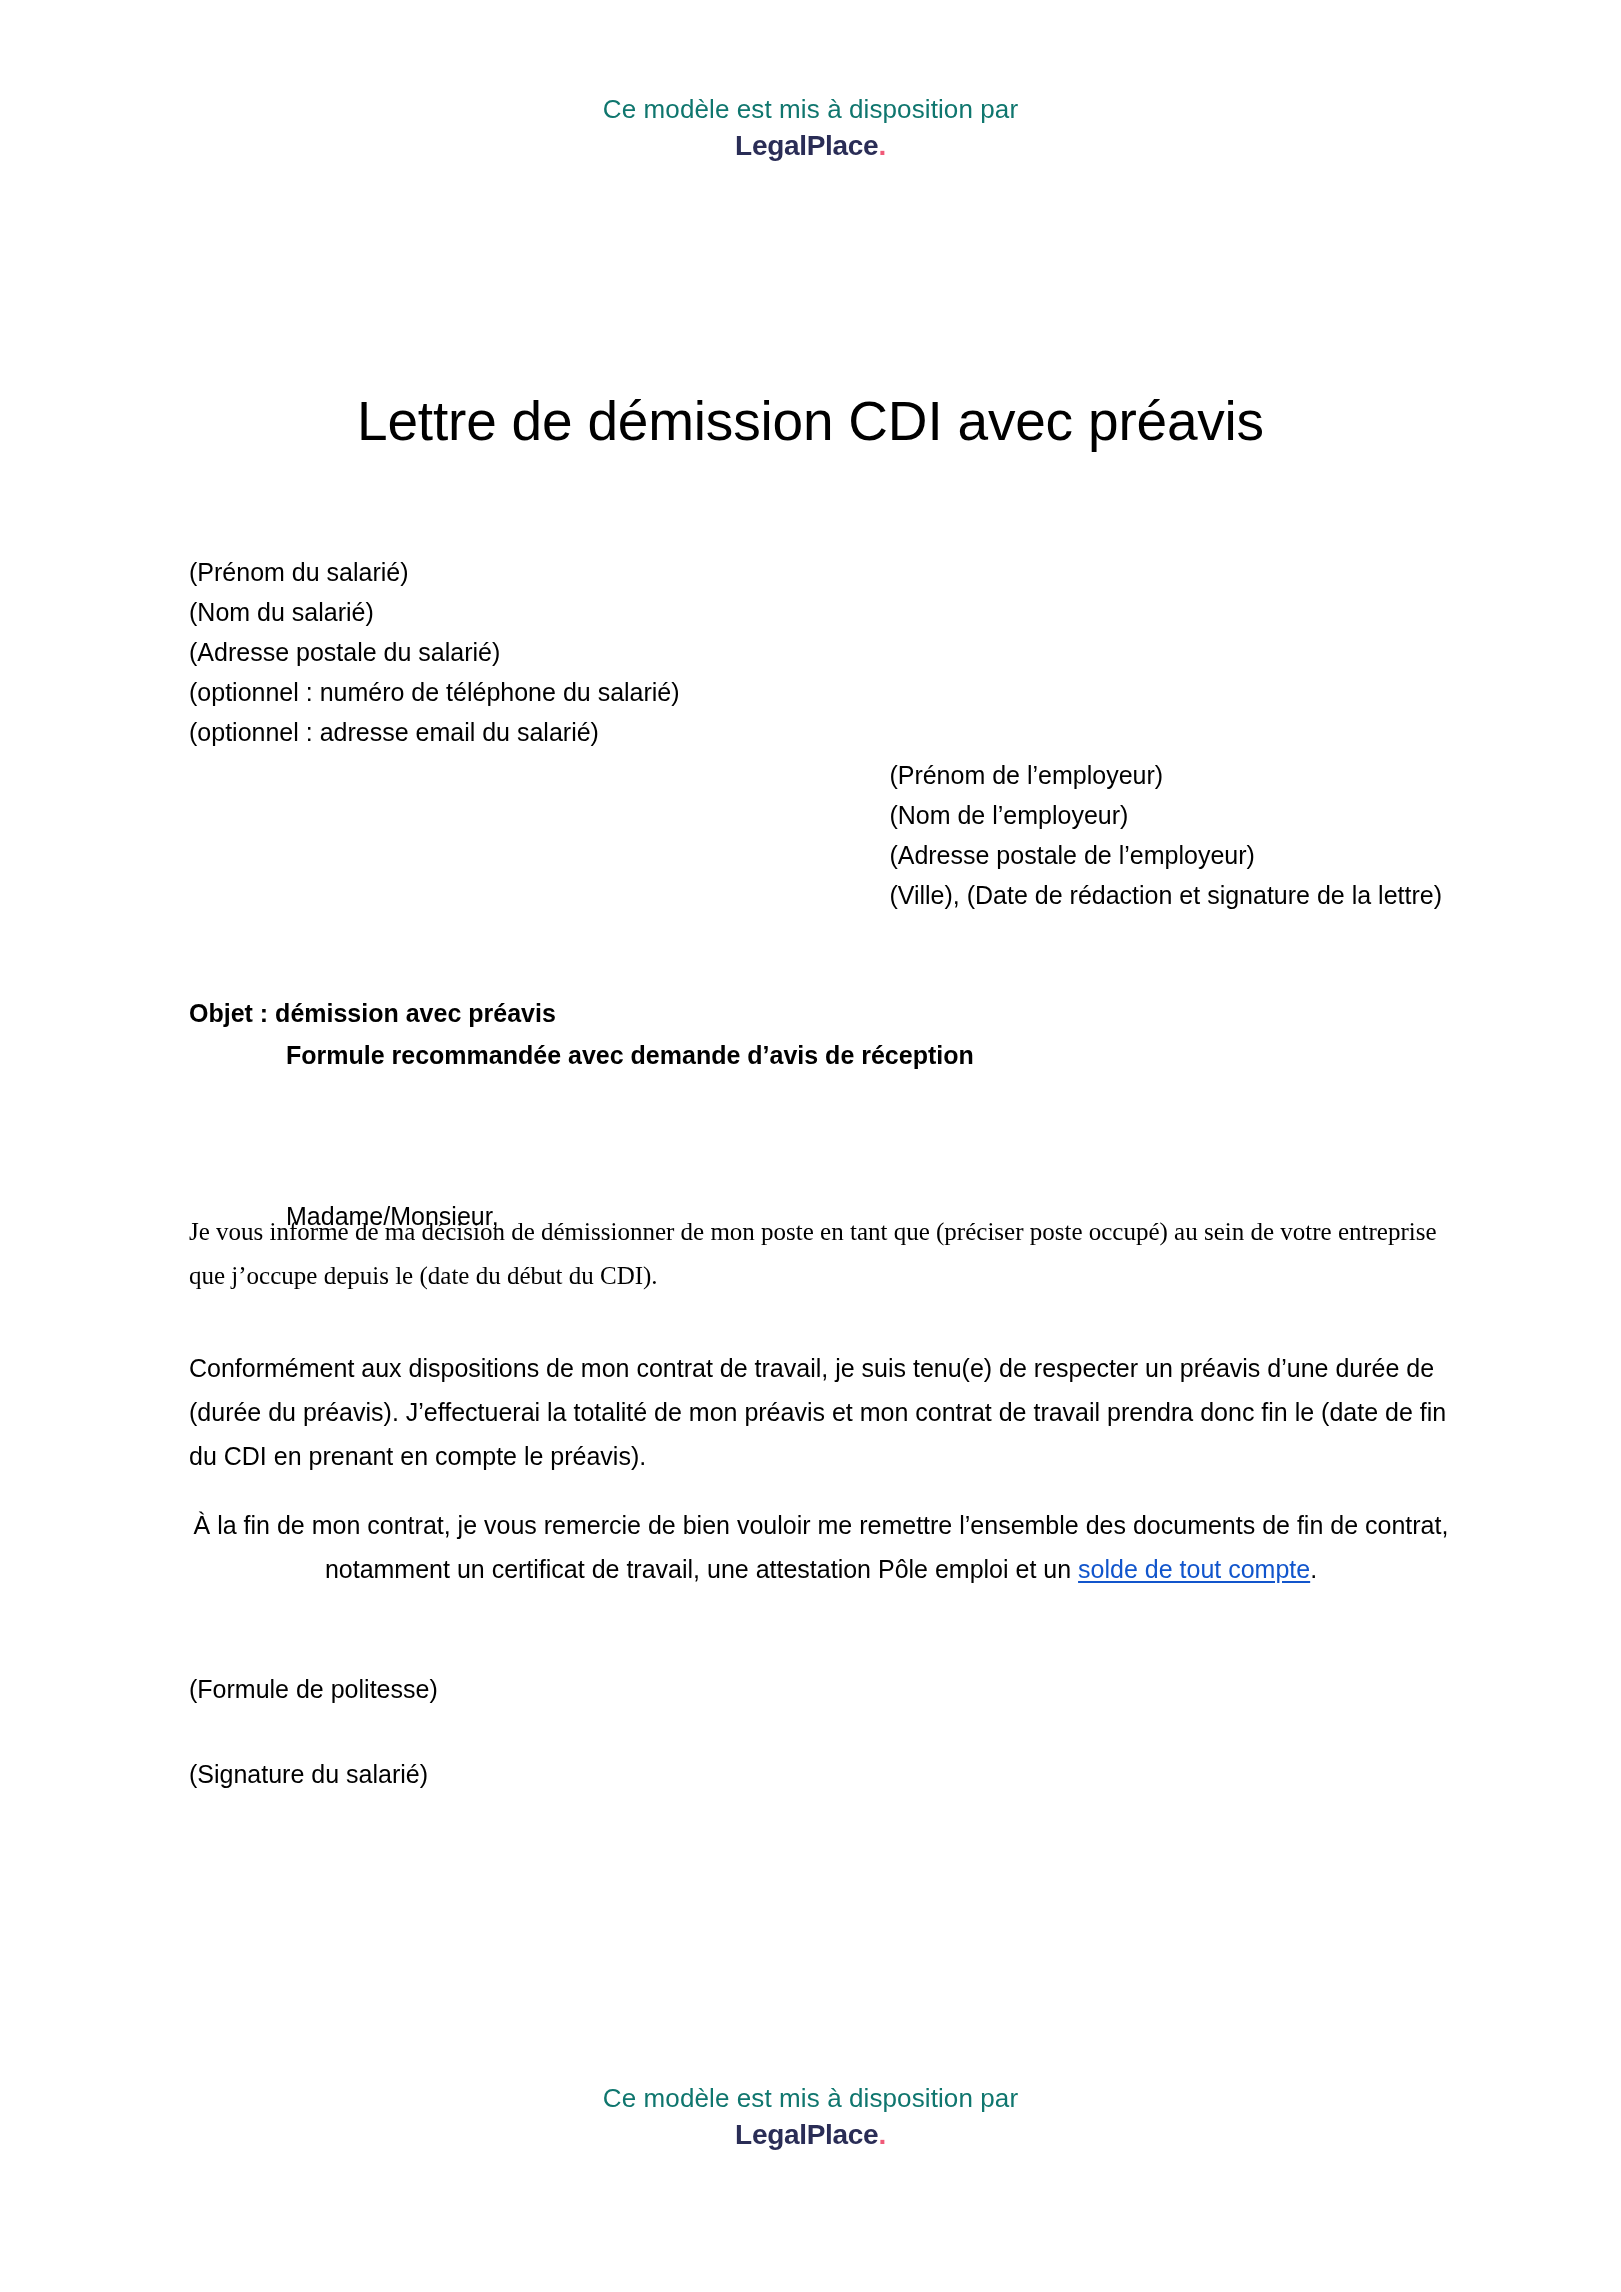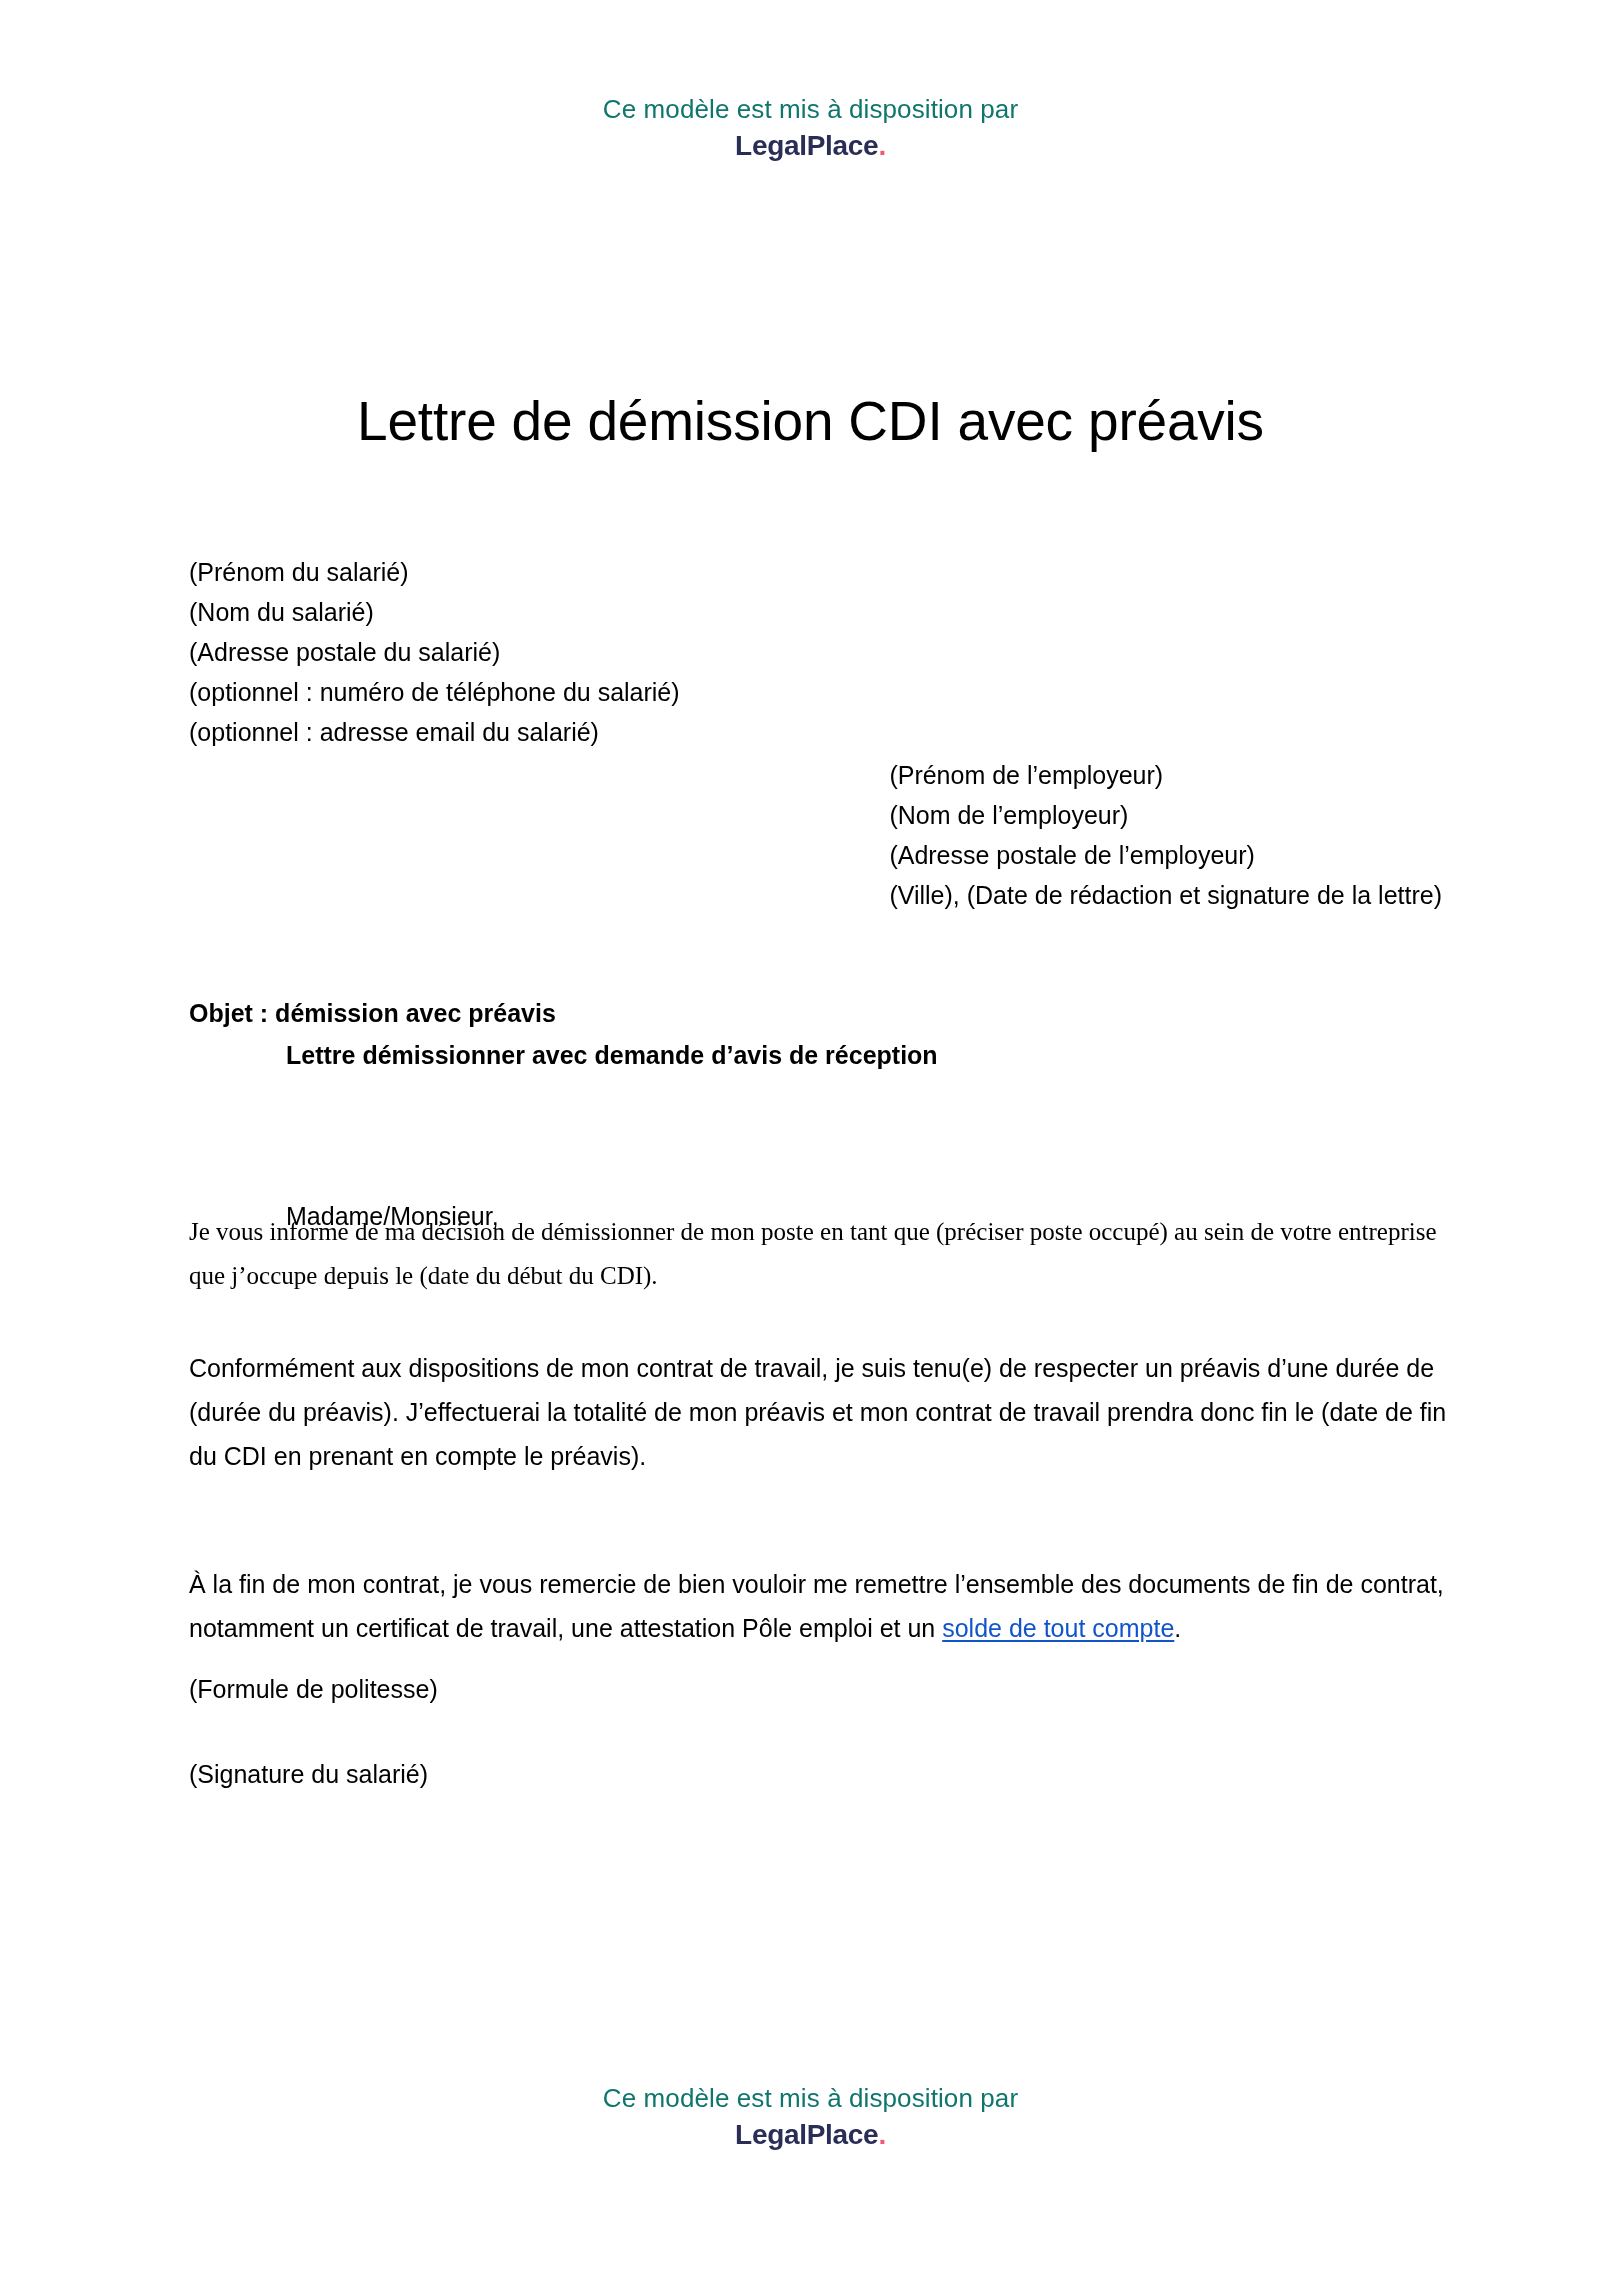--- a/index.html
+++ b/index.html
@@ -104,21 +104,21 @@
     position: absolute;
     left: 189px;
     width: 1264px;
     font-size: 25px;
     line-height: 44px;
     color: #000000;
     text-align: left;
   }
   #para-1 { top: 1210px; font-family: Liberation Serif, serif; }
   #para-2 { top: 1346px; }
-  #para-3 { top: 1562px; }
+  #para-3 { top: 1503px; text-align: center; }
 
   #closing-politesse { left: 189px; top: 1669px; }
   #closing-signature { left: 189px; top: 1754px; }
 
   .doclink {
     color: #1155CC;
     text-decoration: underline;
     text-underline-offset: 2.9px;
   }
 </style>
@@ -144,21 +144,21 @@
 
   <div class="block" id="recipient-block">
     <span class="ln">(Prénom de l’employeur)</span>
     <span class="ln">(Nom de l’employeur)</span>
     <span class="ln">(Adresse postale de l’employeur)</span>
     <span class="ln">(Ville), (Date de rédaction et signature de la lettre)</span>
   </div>
 
   <div class="block" id="subject-block">
     <span class="ln">Objet : démission avec préavis</span>
-    <span class="ln indent">Lettre démissionner avec demande d’avis de réception</span>
+    <span class="ln indent">Formule recommandée avec demande d’avis de réception</span>
   </div>
 
   <div class="block" id="salutation">Madame/Monsieur,</div>
 
   <div class="para" id="para-1">Je vous informe de ma décision de démissionner de mon poste en tant que (préciser poste occupé) au sein de votre entreprise que j’occupe depuis le (date du début du CDI).</div>
 
   <div class="para" id="para-2">Conformément aux dispositions de mon contrat de travail, je suis tenu(e) de respecter un préavis d’une durée de (durée du préavis). J’effectuerai la totalité de mon préavis et mon contrat de travail prendra donc fin le (date de fin du CDI en prenant en compte le préavis).</div>
 
   <div class="para" id="para-3"><span>À la fin de mon contrat, je vous remercie de bien vouloir me remettre l’ensemble des documents de fin de contrat, notamment un certificat de travail, une attestation Pôle emploi et un </span><a class="doclink" href="#">solde de tout compte</a><span>.</span></div>
 

